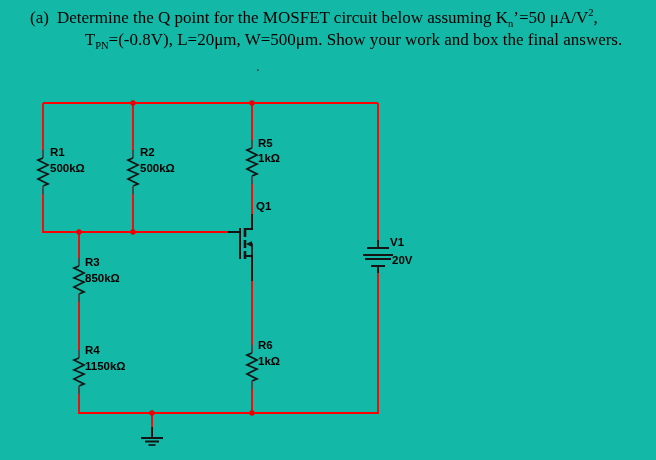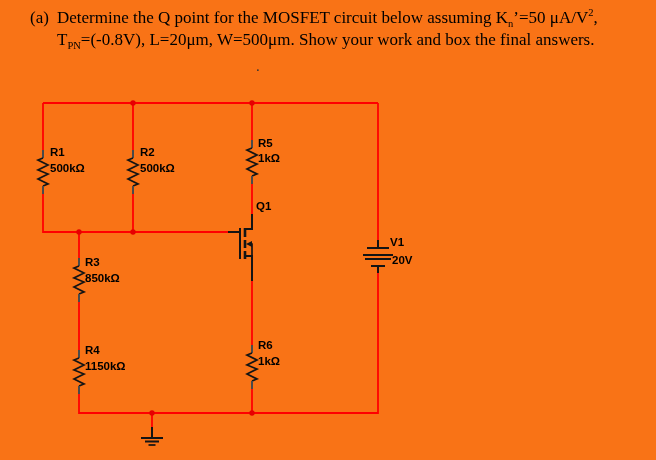--- a/index.html
+++ b/index.html
@@ -1,22 +1,22 @@
 <!DOCTYPE html>
 <html style="--color-wire: #ff0000; --color-junction: #e60000; --color-lead: #4a4a4a; --color-symbol: #141414; --color-text: #000000;"><head>
 <meta charset="utf-8">
 <style>
   html,body{margin:0;padding:0;background:#fff;}
-  #screen{position:relative;width:656px;height:460px;background:#f97316;overflow:hidden;
+  #screen{position:relative;width:656px;height:460px;background:#14b8a6;overflow:hidden;
           font-family:"Liberation Sans",sans-serif;}
   
   .problem{position:absolute;left:30px;top:7px;width:620px;color:#000;
            font-family:"Liberation Serif",serif;font-size:17px;line-height:22px;}
   .pline{white-space:nowrap;}
-  .pline2{padding-left:27px;}
+  .pline2{padding-left:27px;text-align:center;}
   .marker{display:inline-block;width:27px;}
   sub,sup{font-size:0.62em;line-height:0;}
   .stray{position:absolute;left:256px;top:58px;color:#333;font-size:15px;
          font-family:"Liberation Serif",serif;}
   
   #schematic{position:absolute;left:0;top:0;}
   .wire{stroke:var(--color-wire,#ff0000);stroke-width:1.8;fill:none;stroke-linecap:butt;}
   .lead{stroke:var(--color-lead,#4a4a4a);stroke-width:2;fill:none;}
   .sym{stroke:var(--color-symbol,#141414);stroke-width:1.7;fill:none;stroke-linejoin:miter;}
   .sym2{stroke:var(--color-symbol,#141414);stroke-width:2;fill:none;}

